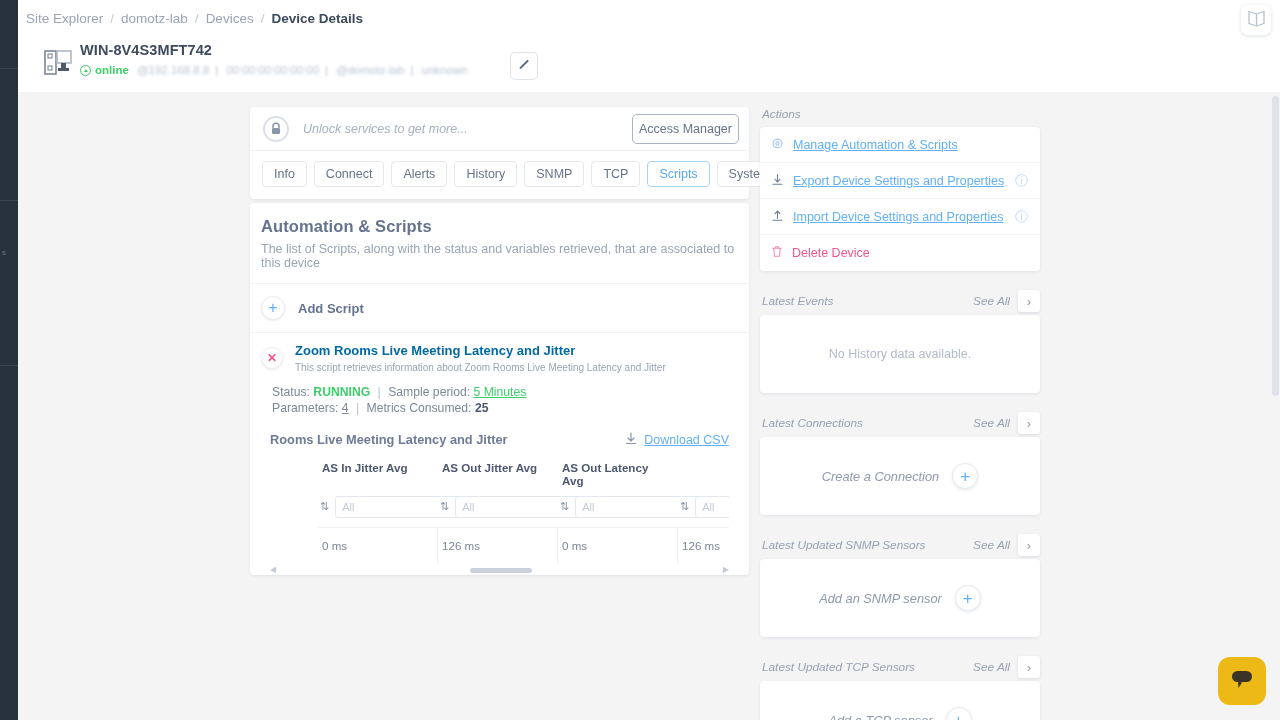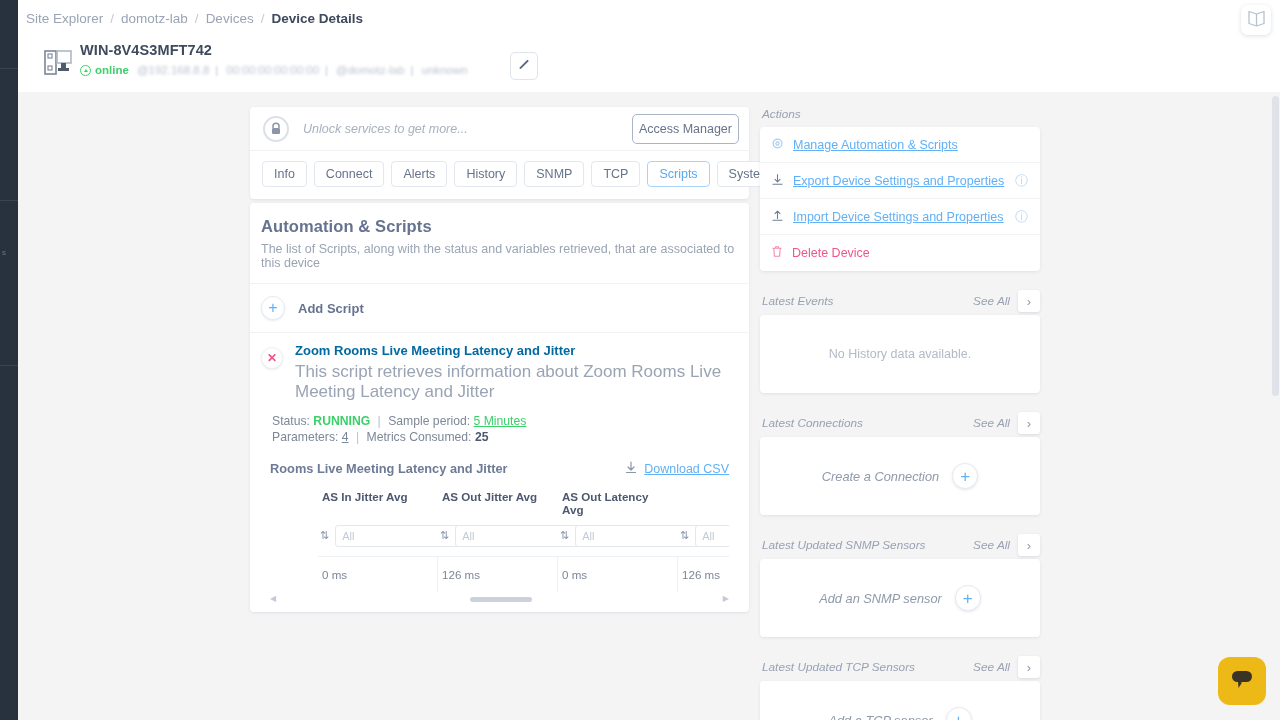--- a/index.html
+++ b/index.html
@@ -114,21 +114,20 @@
     border: 1px solid #e3e7ee; border-radius: 4px; background: #fff;
     color: #66738a; font-size: 12.5px; padding: 5px 11px; cursor: pointer;
     font-family: "Liberation Sans", sans-serif;
   }
   .tab.active { border-color: #a8d4fb; color: #56a9f2; }
 
   .scripts-card {
     position: absolute; left: 250px; top: 203px; width: 499px;
     background: #fff; border-radius: 4px;
     box-shadow: 0 1px 3px rgba(40,55,80,.10);
-    padding-bottom: 8px;
   }
   .sc-head { padding: 14px 14px 13px 11px; border-bottom: 1px solid #f0f2f5; }
   .sc-title { font-size: 16.5px; font-weight: bold; color: #66738f; letter-spacing: .1px; }
   .sc-sub { margin-top: 6px; font-size: 12.5px; color: #9aa4b4; }
 
   .add-script {
     display: flex; align-items: center; gap: 13px;
     padding: 12px 11px; border-bottom: 1px solid #f0f2f5; cursor: pointer;
   }
   .circle-btn {
@@ -141,21 +140,21 @@
 
   .script-item { padding: 10px 11px 0 11px; }
   .script-head { display: flex; gap: 12px; align-items: flex-start; }
   .x-circle {
     width: 22px; height: 22px; border-radius: 50%; background: #fff;
     border: 1px solid #eceff4; box-shadow: 0 1px 2px rgba(40,55,80,.10);
     display: flex; align-items: center; justify-content: center;
     color: #f0558c; font-size: 12px; font-weight: bold; flex: 0 0 auto; margin-top: 4px;
   }
   .script-title { font-size: 13px; font-weight: bold; color: #0369a1; }
-  .script-desc { margin-top: 4px; font-size: 17px; color: #9aa4b4; }
+  .script-desc { margin-top: 4px; font-size: 10px; color: #9aa4b4; }
   .script-stats { margin: 11px 0 0 11px; font-size: 12.2px; color: #7d8798; line-height: 1.35; }
   .stat-strong { color: #3dcf6a; font-weight: bold; }
   .stat-link { color: #3dcf6a; text-decoration: underline; cursor: pointer; }
   .stat-link-num { color: #7d8798; text-decoration: underline; cursor: pointer; }
   .stat-bold { color: #4d5870; font-weight: bold; }
   .stat-sep { color: #b9c2cf; margin: 0 4px; }
 
   .table-wrap { margin: 14px 9px 0 9px; }
   .table-head-row { display: flex; align-items: center; justify-content: space-between; }
   .table-title { font-size: 12.8px; font-weight: bold; color: #6e7b97; }

